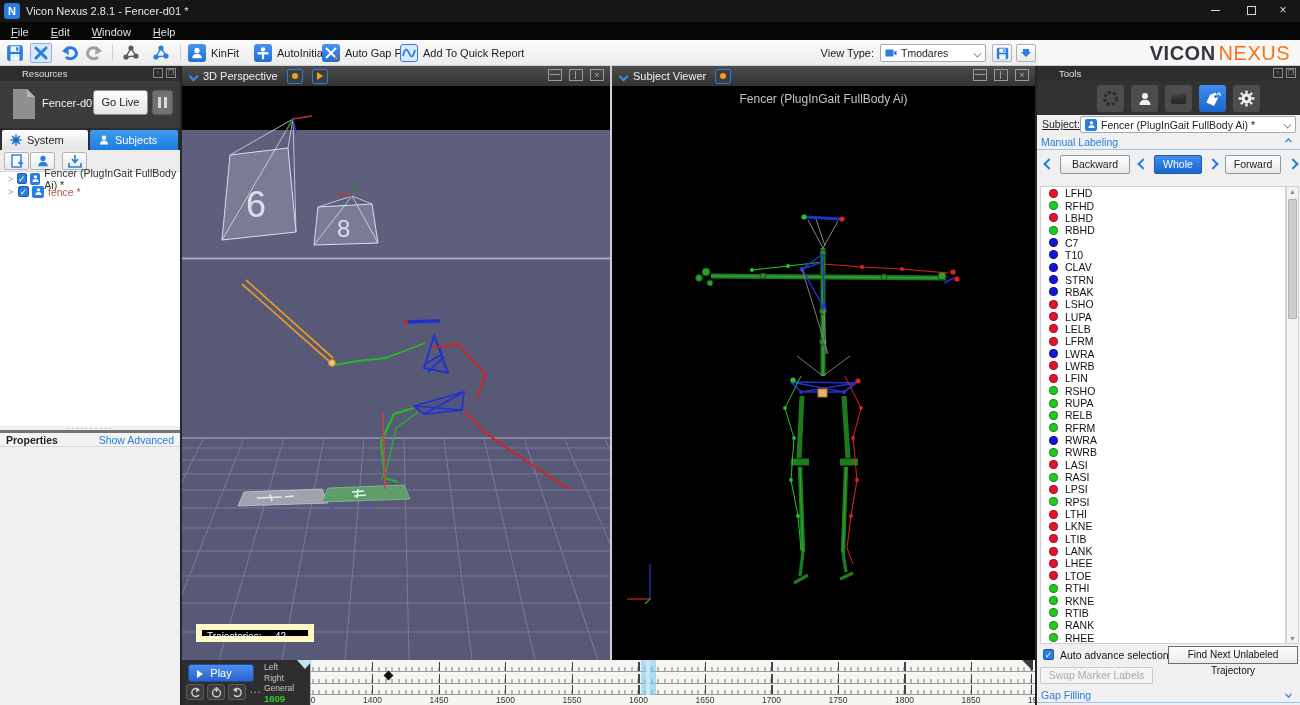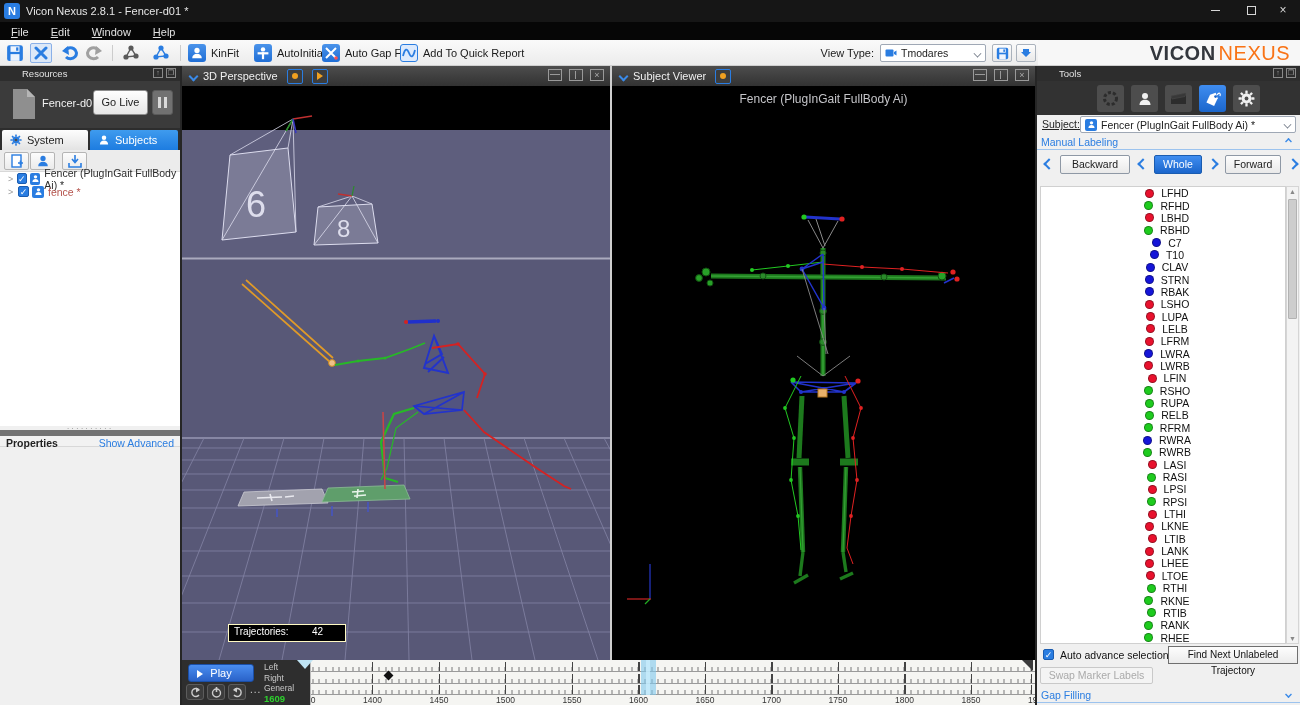--- a/index.html
+++ b/index.html
@@ -55,58 +55,58 @@
   #tab-system { left:2px; width:86px; background:linear-gradient(#fdfdfd,#e3e3e3); color:#222; }
   #tab-subjects { left:90px; width:88px; background:linear-gradient(#3f9bee,#1d7ce0); color:#fff; }
   #subj-btnrow { left:0; top:84px; width:180px; height:22px; background:#ececec; border-bottom:1px solid #d8d8d8; position:absolute; }
   .mini-btn { position:absolute; top:2px; width:25px; height:18px; background:linear-gradient(#fcfcfc,#ebebeb); border:1px solid #b5b5b5; border-radius:2px; display:flex; align-items:center; justify-content:center; }
   #tree { left:0; top:106px; width:180px; height:254px; background:#fff; position:absolute; }
   .tree-row { height:13px; display:flex; align-items:center; font-size:10.5px; }
   .tree-row .twist { width:10px; margin-left:8px; color:#999; font-size:9px; }
   .cbx { width:11px; height:11px; background:#2a7de1; border:1px solid #1a5cb0; border-radius:2px; color:#fff; font-size:9px; line-height:10px; text-align:center; margin-right:3px; }
   .person-chip { width:12px; height:12px; background:#2a7de1; border-radius:2px; margin-right:4px; display:flex; align-items:center; justify-content:center; }
   #splitter-dots { left:0; top:358px; width:180px; text-align:center; color:#9a9a9a; font-size:8px; letter-spacing:2px; position:absolute; }
-  #props-bar { left:0; top:364px; width:180px; height:17px; background:#f2f2f2; border-top:6px solid #737373; border-bottom:1px solid #d8d8d8; position:absolute; font-size:10.5px; line-height:15px; }
+  #props-bar { left:0; top:364px; width:180px; height:17px; background:#f2f2f2; border-top:3px solid #737373; border-bottom:1px solid #d8d8d8; position:absolute; font-size:10.5px; line-height:15px; }
   #props-bar .t { margin-left:6px; font-weight:bold; color:#222; }
   #props-bar .a { position:absolute; right:6px; top:0; color:#2a7de1; }
   
   .vp-header { height:20px; background:linear-gradient(#4d4d4d,#323232); position:relative; display:flex; align-items:center; }
   .vp-title { color:#f0f0f0; font-size:11px; margin-left:6px; }
   .vp-ico { width:16px; height:15px; background:#3d3d3d; border:1px solid #2a7de1; border-radius:2px; margin-left:9px; display:flex; align-items:center; justify-content:center; }
   .vp-ico .dot { width:6px; height:6px; border-radius:50%; background:#f0a020; }
   .vp-ico .arr { width:0; height:0; border-left:6px solid #f0a020; border-top:4px solid transparent; border-bottom:4px solid transparent; }
   .vp-rbtns { position:absolute; right:6px; top:3px; display:flex; gap:7px; }
   .vp-rbtns span { width:14px; height:12px; border:1px solid #9a9a9a; position:relative; color:#aaa; font-size:9px; line-height:11px; text-align:center; }
   .vp-rbtns .split-h::after { content:""; position:absolute; left:1px; right:1px; top:4px; border-top:1px solid #9a9a9a; }
   .vp-rbtns .split-v::after { content:""; position:absolute; top:1px; bottom:1px; left:5px; border-left:1px solid #9a9a9a; }
   #view3d { left:182px; top:66px; width:428px; height:594px; }
   #view3d-content { position:absolute; left:0; top:20px; width:428px; height:574px; background:#585877; overflow:hidden; }
   .scene-title { position:absolute; left:0; top:6px; width:100%; text-align:center; color:#c4c4c8; font-size:12px; }
-  #traj-box { position:absolute; left:14px; top:538px; width:118px; height:18px; background:#000; border:1px solid #fef9c3; color:#fff; font-size:10px; line-height:14px;margin-left:32px; }
+  #traj-box { position:absolute; left:14px; top:538px; width:118px; height:18px; background:#000; border:6px solid #fef9c3; color:#fff; font-size:10px; line-height:14px; }
   #traj-box .l { margin-left:5px; } #traj-box .v { position:absolute; right:22px; top:0; line-height:14px; }
   #subjview { left:612px; top:66px; width:423px; height:594px; }
   #subjview-content { position:absolute; left:0; top:20px; width:423px; height:574px; background:#000; overflow:hidden; }
   .vdiv { top:66px; width:2px; height:639px; background:#262626; }
   
   #tools-panel { left:1037px; top:66px; width:263px; height:639px; background:#f0f0f0; }
   #tools-iconrow { position:absolute; left:0; top:15px; width:263px; height:34px; background:#323232; }
   .tool-btn { position:absolute; top:4px; width:27px; height:27px; border-radius:3px; background:#4d4d4d; display:flex; align-items:center; justify-content:center; }
   .tool-btn.active { background:linear-gradient(#3f8df0,#1b66cc); }
   #subject-row { position:absolute; left:0; top:50px; width:263px; height:17px; font-size:10.5px; }
   #subject-row .lbl { position:absolute; left:5px; top:2px; color:#222;text-decoration:underline; }
   #subject-dd { position:absolute; left:43px; top:0px; width:216px; height:17px; background:#fff; border:1px solid #9fa8b5; border-radius:2px; display:flex; align-items:center; gap:4px; padding:0 4px; font-size:10.5px; color:#222; }
   #subject-dd .chev { margin-left:auto; }
   #ml-header { position:absolute; left:0; top:70px; width:263px; height:14px; }
   .blue-section { color:#2a7de1; font-size:10.5px; padding-left:4px; border-bottom:1px solid #9cc3ee; height:14px; position:relative; }
   .blue-section .cv { position:absolute; right:8px; top:2px; }
   #nav-row { position:absolute; left:0; top:86px; width:263px; height:24px; display:flex; align-items:center; }
   .nav-btn { height:19px; background:linear-gradient(#fdfdfd,#e9e9e9); border:1px solid #8e98a5; border-radius:2px; font-size:10.5px; color:#222; text-align:center; line-height:17px; }
   .nav-btn.primary { background:linear-gradient(#3f8df0,#1b66cc); border-color:#1a5cb0; color:#fff; }
   #markers-list { position:absolute; left:3px; top:120px; width:246px; height:458px; background:#fff; border:1px solid #d0d0d0; overflow:hidden; }
-  .mrow { height:12.35px; display:flex; align-items:center;justify-content:center; }
+  .mrow { height:12.35px; display:flex; align-items:center; }
   .mdot { width:9px; height:9px; border-radius:50%; margin:0 7px 0 8px; border:1px solid rgba(0,0,0,.35); }
   .mname { font-size:10.5px; color:#111; }
   #mscroll { position:absolute; left:249px; top:120px; width:13px; height:458px; background:#f3f3f3; border:1px solid #d5d5d5; }
   #mscroll .thumb { position:absolute; left:1px; top:12px; width:9px; height:120px; background:#cdcdcd; border:1px solid #b2b2b2; border-radius:1px; }
   #mscroll .up,#mscroll .dn { position:absolute; left:0; width:11px; text-align:center; font-size:7px; color:#888; }
   #mscroll .up { top:1px; } #mscroll .dn { bottom:1px; }
   #autoadv-row { position:absolute; left:0; top:581px; width:263px; height:18px; font-size:10.5px; }
   #autoadv-row .cbx { position:absolute; left:6px; top:2px; }
   #autoadv-row .lbl { position:absolute; left:23px; top:2px; color:#111; }
   #find-next { position:absolute; left:131px; top:-1px; width:130px; height:18px; background:linear-gradient(#fdfdfd,#ebebeb); border:1px solid #6f6f6f; font-size:10px; color:#111; text-align:center; line-height:16px; }

